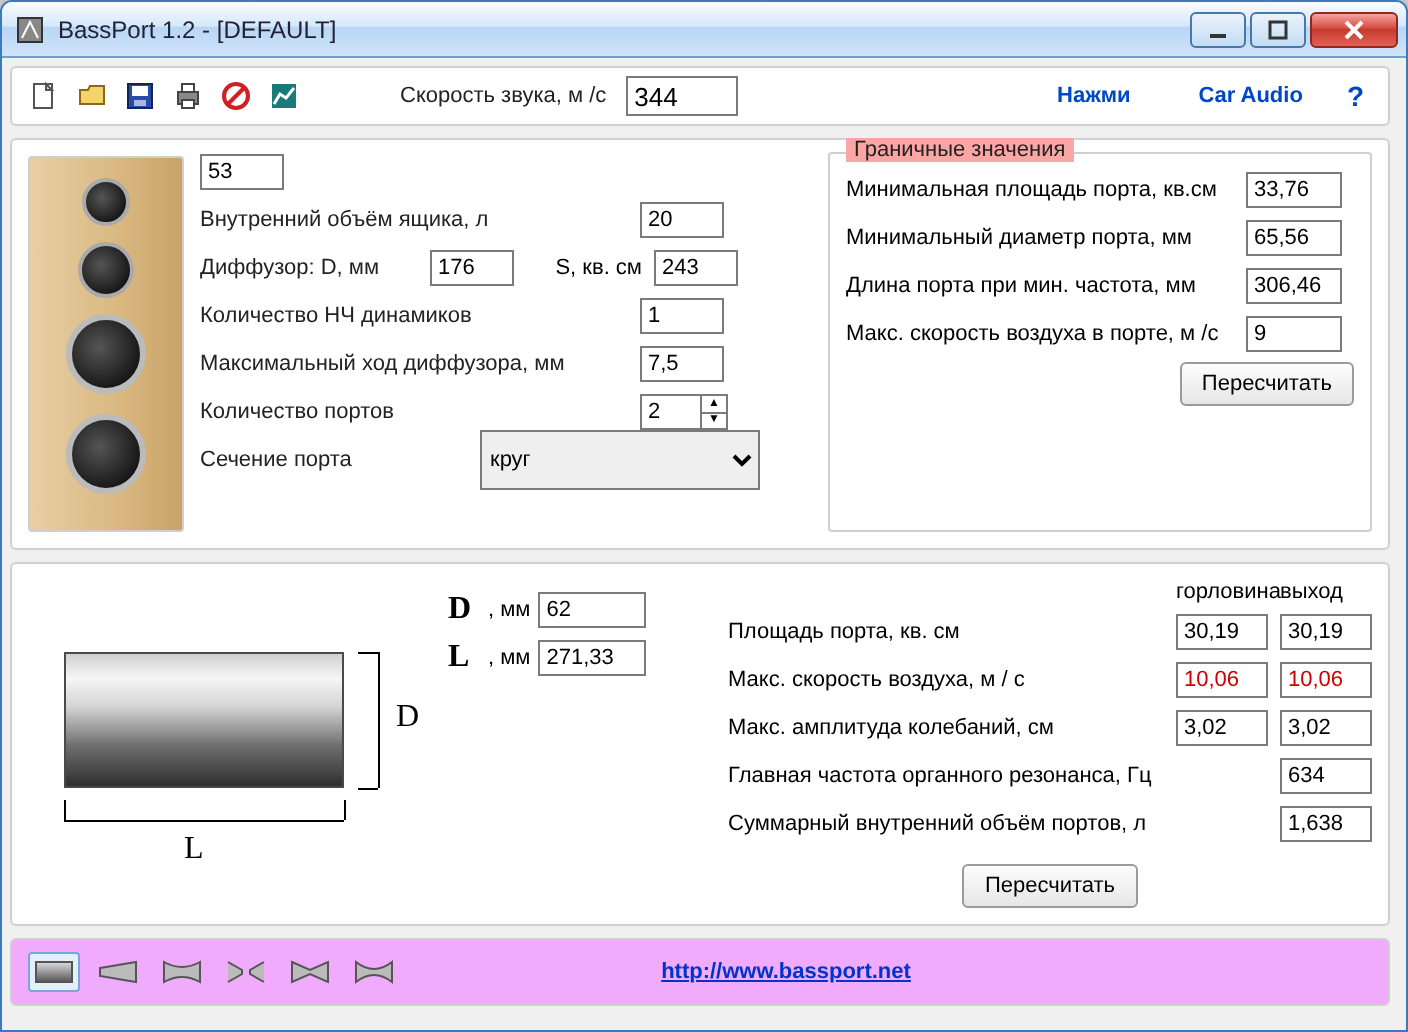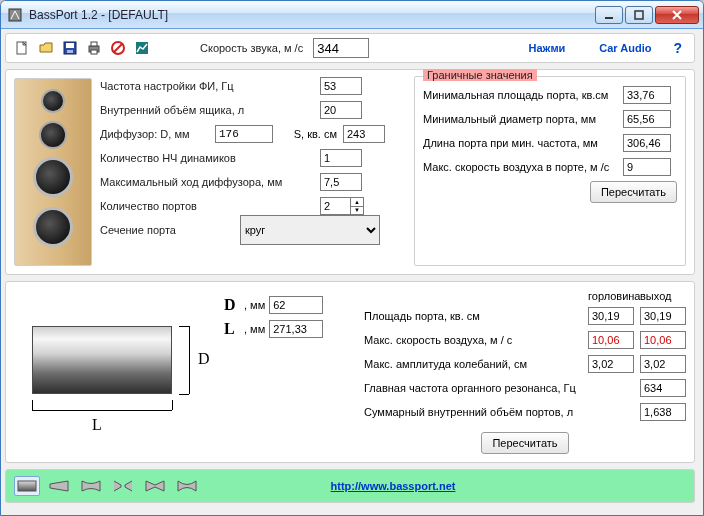--- a/index.html
+++ b/index.html
@@ -191,21 +191,21 @@
   .dl-col .row { display: flex; align-items: center; margin-bottom: 6px; }
   .results-grid { flex: 1; }
   .results-head { display: flex; justify-content: flex-end; gap: 6px; margin-bottom: 4px; }
   .results-head span { width: 46px; text-align: left; }
   .rrow { display: flex; align-items: center; margin-bottom: 4px; height: 20px; }
   .rrow label { flex: 1; }
   .rrow .inp { width: 46px; text-align: left; }
   .rrow .inp.red { color: #d00000; }
   .bottom-row {
     margin-top: 6px;
-    background: #86efac;
+    background: #f0abfc;
     border: 1px solid #d0d0d0;
     border-radius: 3px;
     padding: 6px 8px;
     display: flex;
     align-items: center;
   }
   .shape-btns { display: flex; gap: 6px; }
   .shape {
     width: 26px; height: 20px;
     border: 1px solid transparent;
@@ -299,30 +299,29 @@
     <div class="main-panel">
       <div class="speaker-img">
         <div class="cone c1"></div>
           <div class="cone c2"></div>
           <div class="cone c3"></div>
           <div class="cone c4"></div>
       </div>
 
       <div class="params-col">
         <div class="field-row">
-            <label>Частота настройки ФИ, Гц</label>
             <input class="inp" value="53" style="">
           </div>
         <div class="field-row">
             <label>Внутренний объём ящика, л</label>
             <input class="inp" value="20" style="">
           </div>
         <div class="field-row drow">
           <label>Диффузор: D, мм</label>
-          <input class="inp" style="width: 58px; font-family: Liberation Mono, monospace;" value="176">
+          <input class="inp" style="width: 42px;" value="176">
           <span class="mid" style="text-align:right">S, кв. см</span>
           <input class="inp ro" style="width: 42px; margin-left: 6px;" readonly="" value="243">
         </div>
         <div class="field-row">
             <label>Количество НЧ динамиков</label>
             <input class="inp" value="1" style="">
           </div>
         <div class="field-row">
             <label>Максимальный ход диффузора, мм</label>
             <input class="inp" value="7,5" style="">

